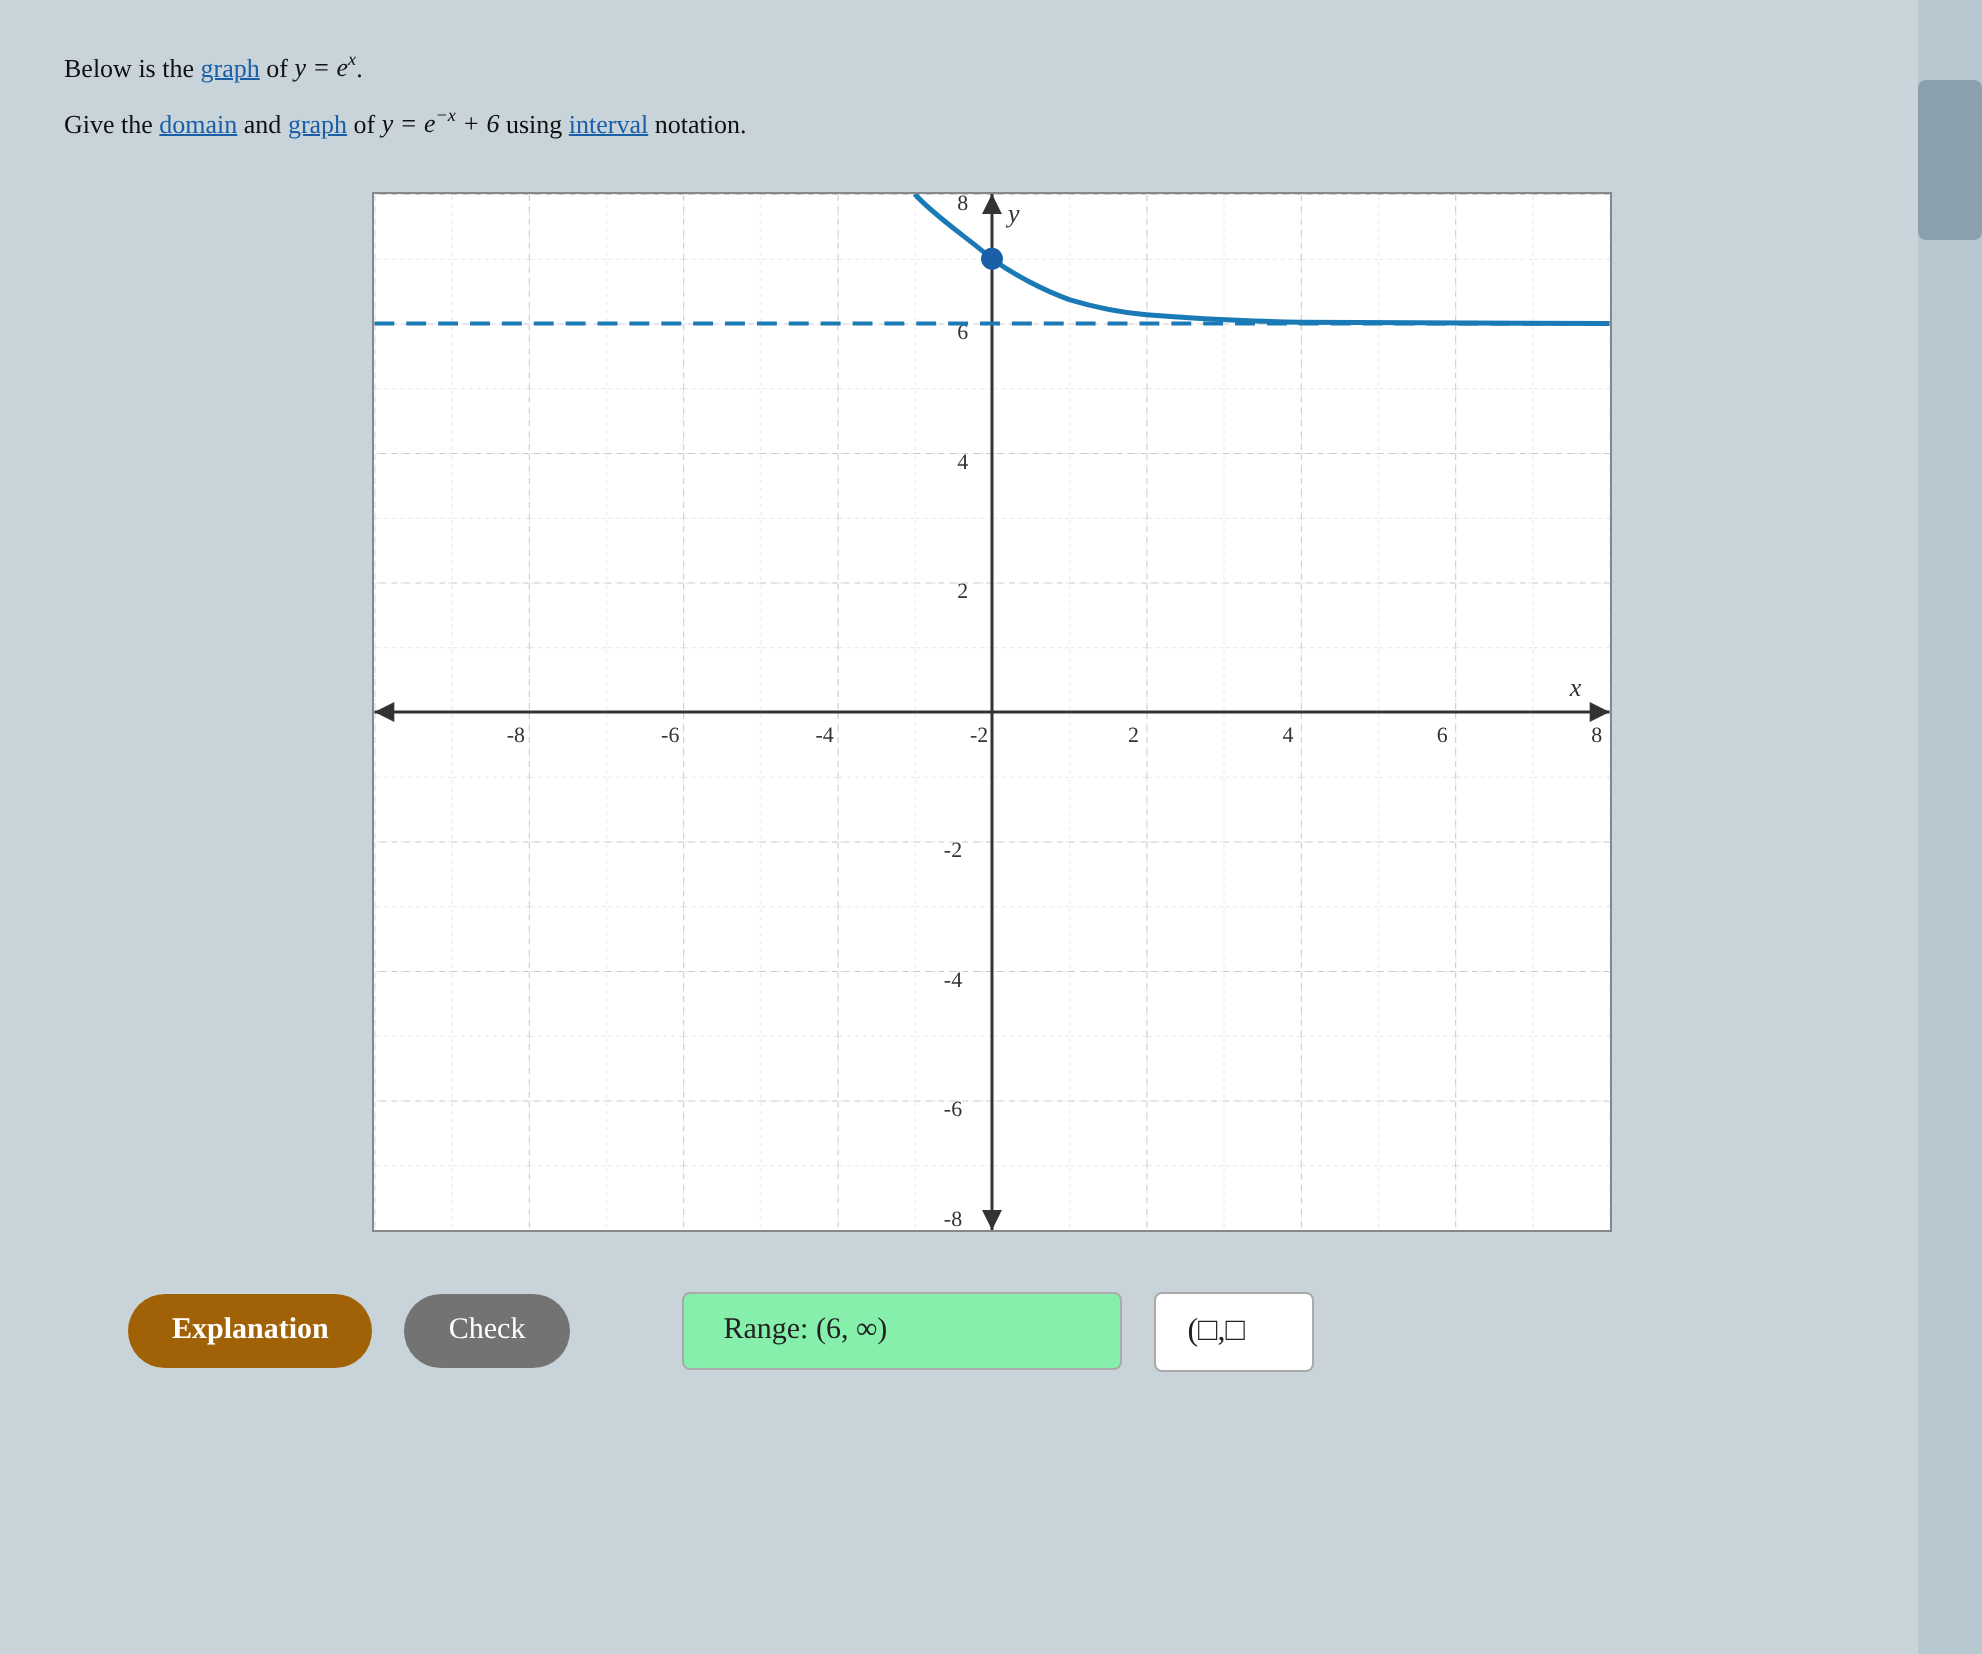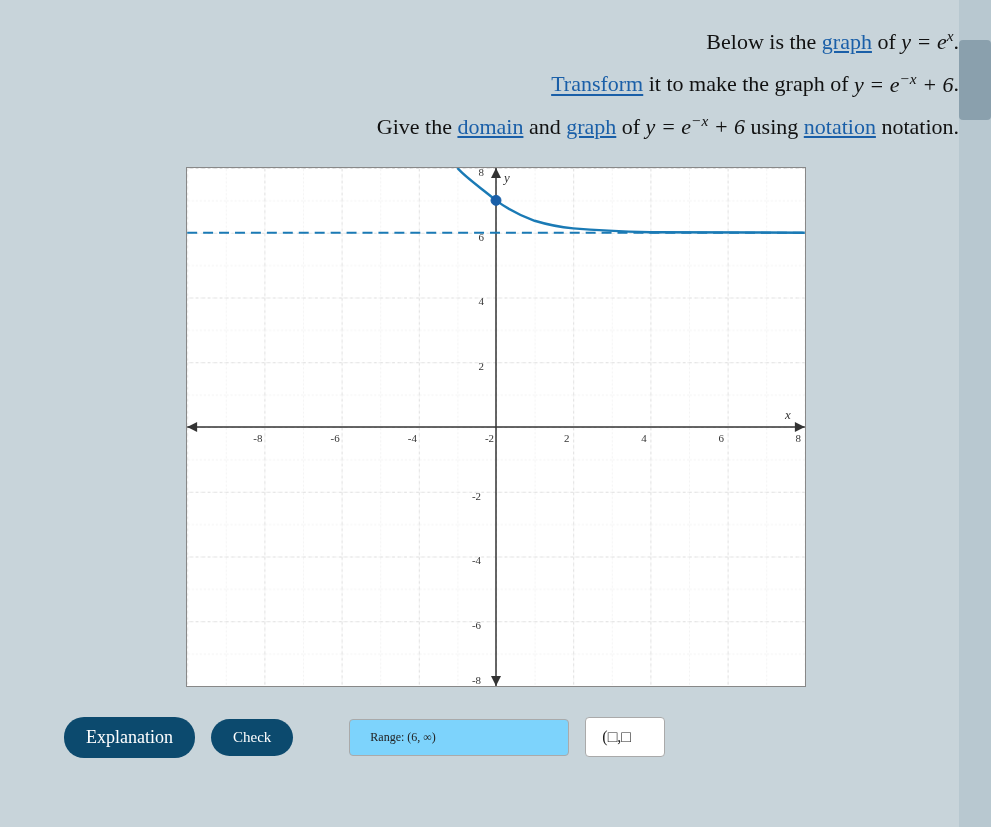--- a/index.html
+++ b/index.html
@@ -10,25 +10,24 @@
       min-height: 827px;
       position: relative;
       overflow: hidden;
     }
 
     .main-content {
       padding: 24px 32px 0 32px;
     }
 
     .instruction-line {
-      font-size: 22px;
+      font-size: 13px;
       margin-bottom: 8px;
       color: #111;
       line-height: 1.5;
-      text-align: right;
     }
 
     .underline-link {
       text-decoration: underline;
       color: #1a5fa8;
     }
 
     .math-expr {
       font-style: italic;
     }
@@ -57,48 +56,49 @@
     .bottom-bar {
       display: flex;
       align-items: center;
       padding: 18px 32px;
       gap: 16px;
       margin-top: 12px;
       position: relative;
     }
 
     .btn-explanation {
-      background: #0c4a6e;
-      color: white;
-      border: none;
-      border-radius: 20px;
-      padding: 10px 22px;
-      font-size: 18px;
-      cursor: pointer;
-      font-family: Georgia, serif;
-    }
-
-    .btn-check {
-      background: #0c4a6e;
+      background: #a16207;
       color: white;
       border: none;
       border-radius: 20px;
       padding: 10px 22px;
       font-size: 15px;
       cursor: pointer;
       font-family: Georgia, serif;
+      font-weight: bold;
+    }
+
+    .btn-check {
+      background: #737373;
+      color: white;
+      border: none;
+      border-radius: 20px;
+      padding: 10px 22px;
+      font-size: 15px;
+      cursor: pointer;
+      font-family: Georgia, serif;
     }
 
     .range-input-area {
       margin-left: 40px;
-      background: #7dd3fc;
+      background: #86efac;
       border: 1.5px solid #aaa;
       border-radius: 4px;
       padding: 10px 20px;
-      font-size: 12px;
+      font-size: 15px;
       min-width: 220px;
       color: #222;
     }
 
     .domain-input-area {
       background: white;
       border: 1.5px solid #aaa;
       border-radius: 4px;
       padding: 10px 16px;
       font-size: 16px;
@@ -134,26 +134,23 @@
 <div class="right-panel">
   <div class="scrollbar-thumb"></div>
 </div>
 
 <div class="main-content">
 
   <p class="instruction-line">
     Below is the <span class="underline-link">graph</span> of <span class="math-expr"><i>y</i> = <i>e</i><sup>x</sup></span>.
   </p>
 
+
   <p class="instruction-line">
-    <span class="underline-link">Transform</span> it to make the graph of <span class="math-expr"><i>y</i> = <i>e</i><sup>−<i>x</i></sup> + 6</span>.
-  </p>
-
-  <p class="instruction-line">
-    Give the <span class="underline-link">domain</span> and <span class="underline-link">graph</span> of <span class="math-expr"><i>y</i> = <i>e</i><sup>−<i>x</i></sup> + 6</span> using <span class="underline-link">notation</span> notation.
+    Give the <span class="underline-link">domain</span> and <span class="underline-link">graph</span> of <span class="math-expr"><i>y</i> = <i>e</i><sup>−<i>x</i></sup> + 6</span> using <span class="underline-link">interval</span> notation.
   </p>
 
   <div class="graph-area">
     <div class="graph-container">
       <svg class="graph-svg" viewBox="0 0 620 520" xmlns="http://www.w3.org/2000/svg">
 
         <defs>
           <pattern id="smallGrid" width="38.75" height="32.5" patternUnits="userSpaceOnUse">
             <path d="M 38.75 0 L 0 0 0 32.5" fill="none" stroke="#ccc" stroke-width="0.5" stroke-dasharray="2,2"></path>
           </pattern>

